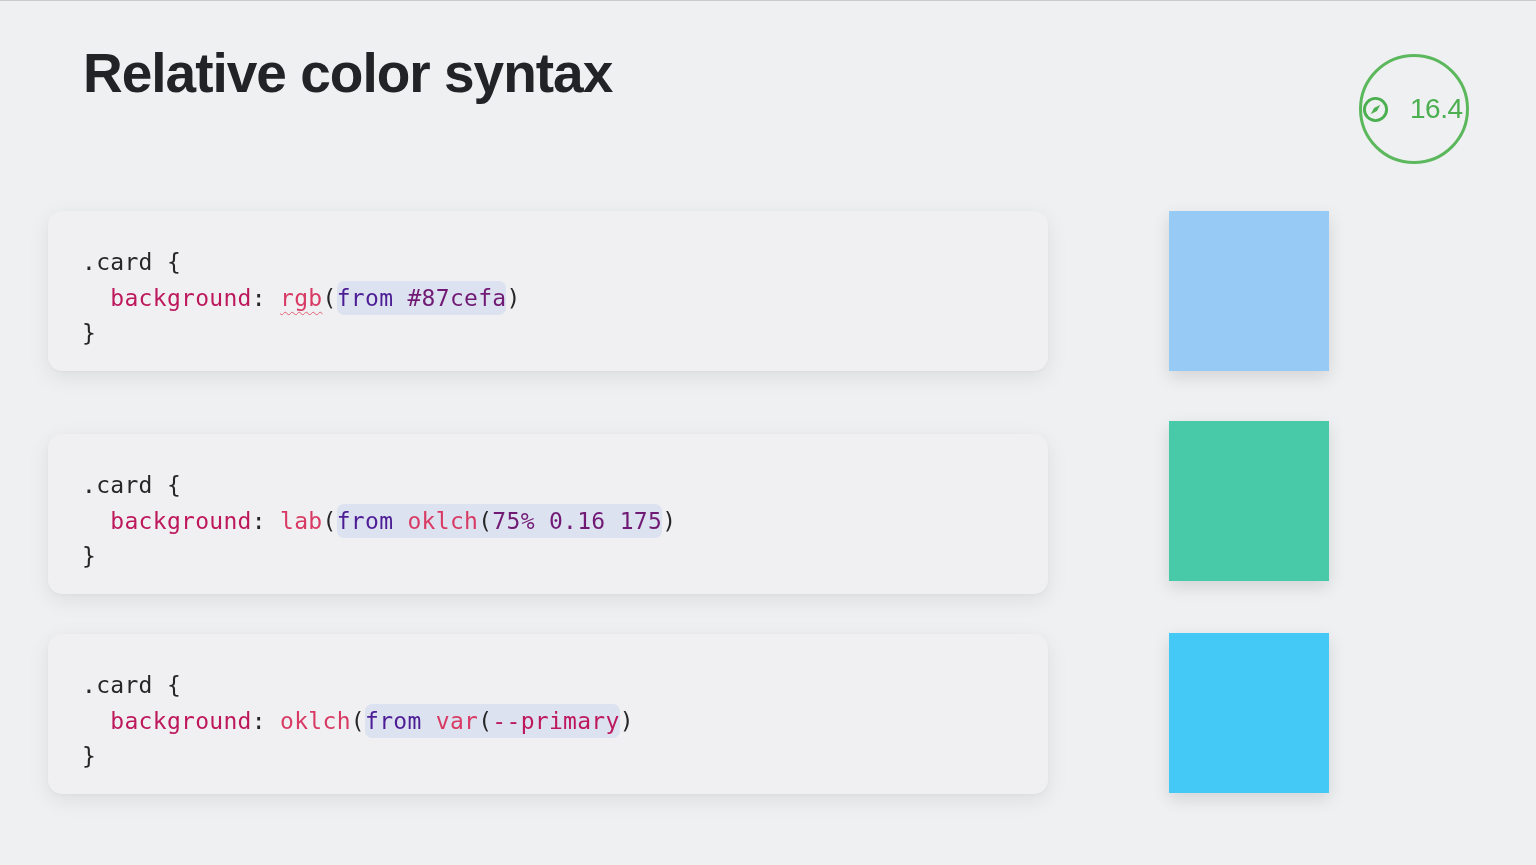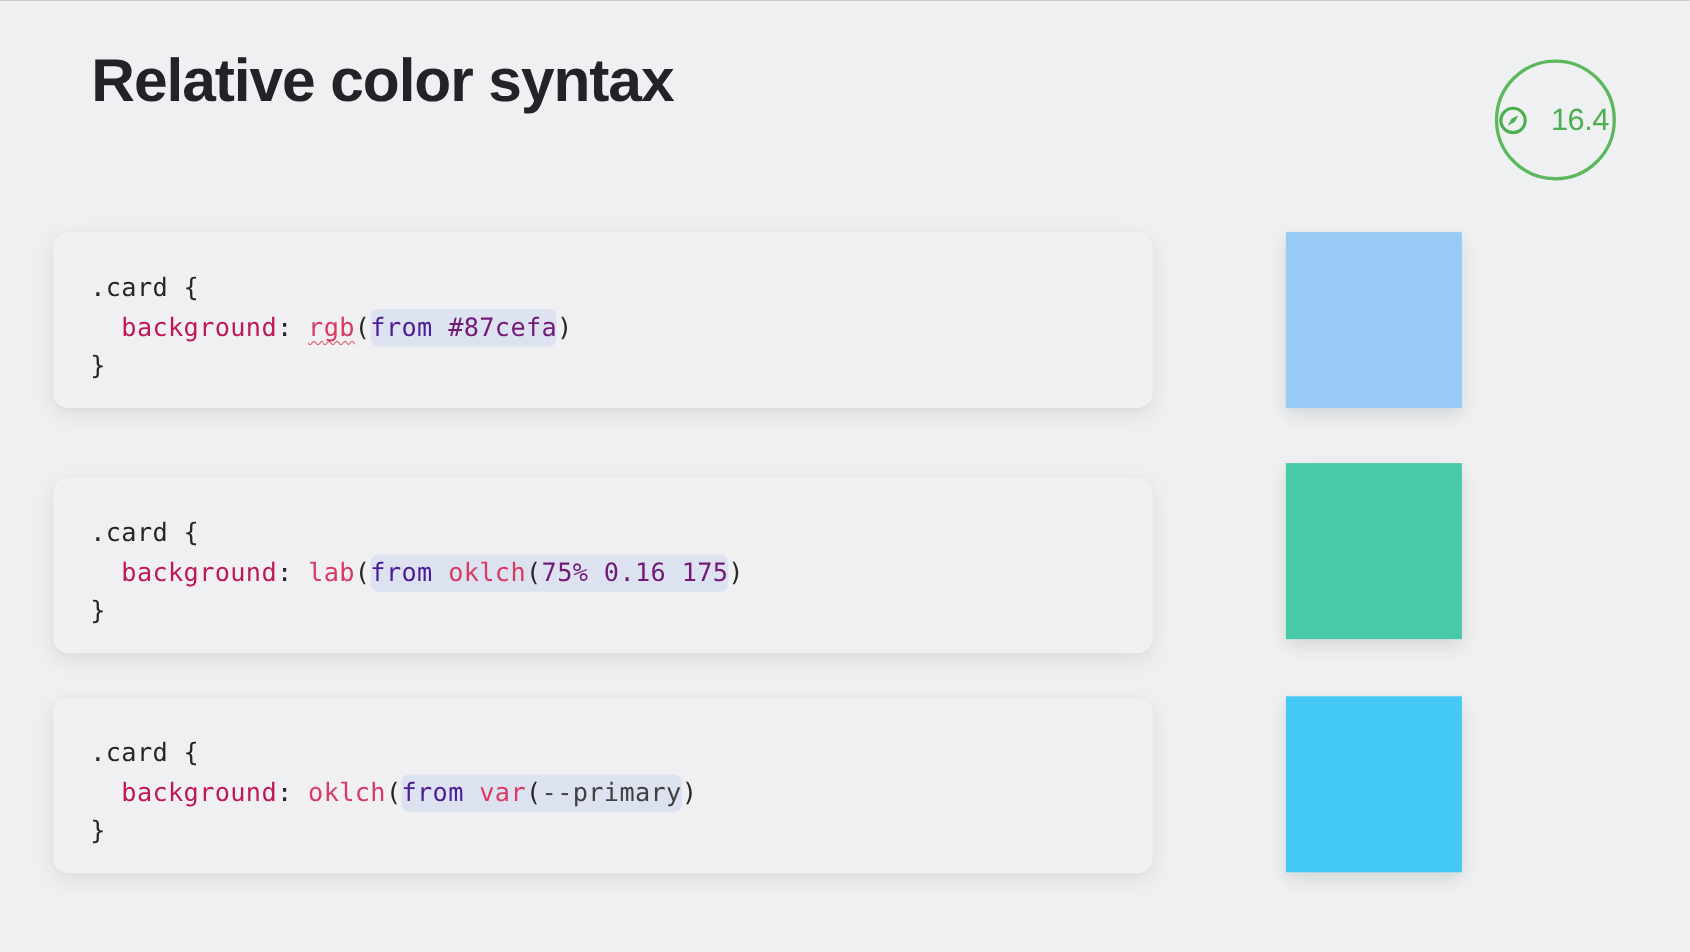--- a/index.html
+++ b/index.html
@@ -33,21 +33,21 @@
   }
   .code {
     font-family: "DejaVu Sans Mono", "Liberation Mono", monospace;
     font-size: 23px; line-height: 35.5px; color: #262626;
     white-space: pre; letter-spacing: 0.3px;
   }
   .prop { color: #be185d; }
   .fn { color: #d83a64; text-align: center; }
   .kw { color: #4c1d95; }
   .val { color: #701a75; }
-  .var { color: #404040; }
+  .var { color: #be185d; }
   .hl { background: #dde2f0; border-radius: 7px; padding: 4px 0; }
   .squiggle { text-decoration: underline wavy #e06070; text-decoration-thickness: 1px; text-underline-offset: 5px; }
   .swatch {
     position: absolute; left: 1169px; width: 160px; height: 160px;
     box-shadow: 0 6px 16px rgba(0,0,0,0.12);
   }
 </style>
 </head>
 <body>
 

